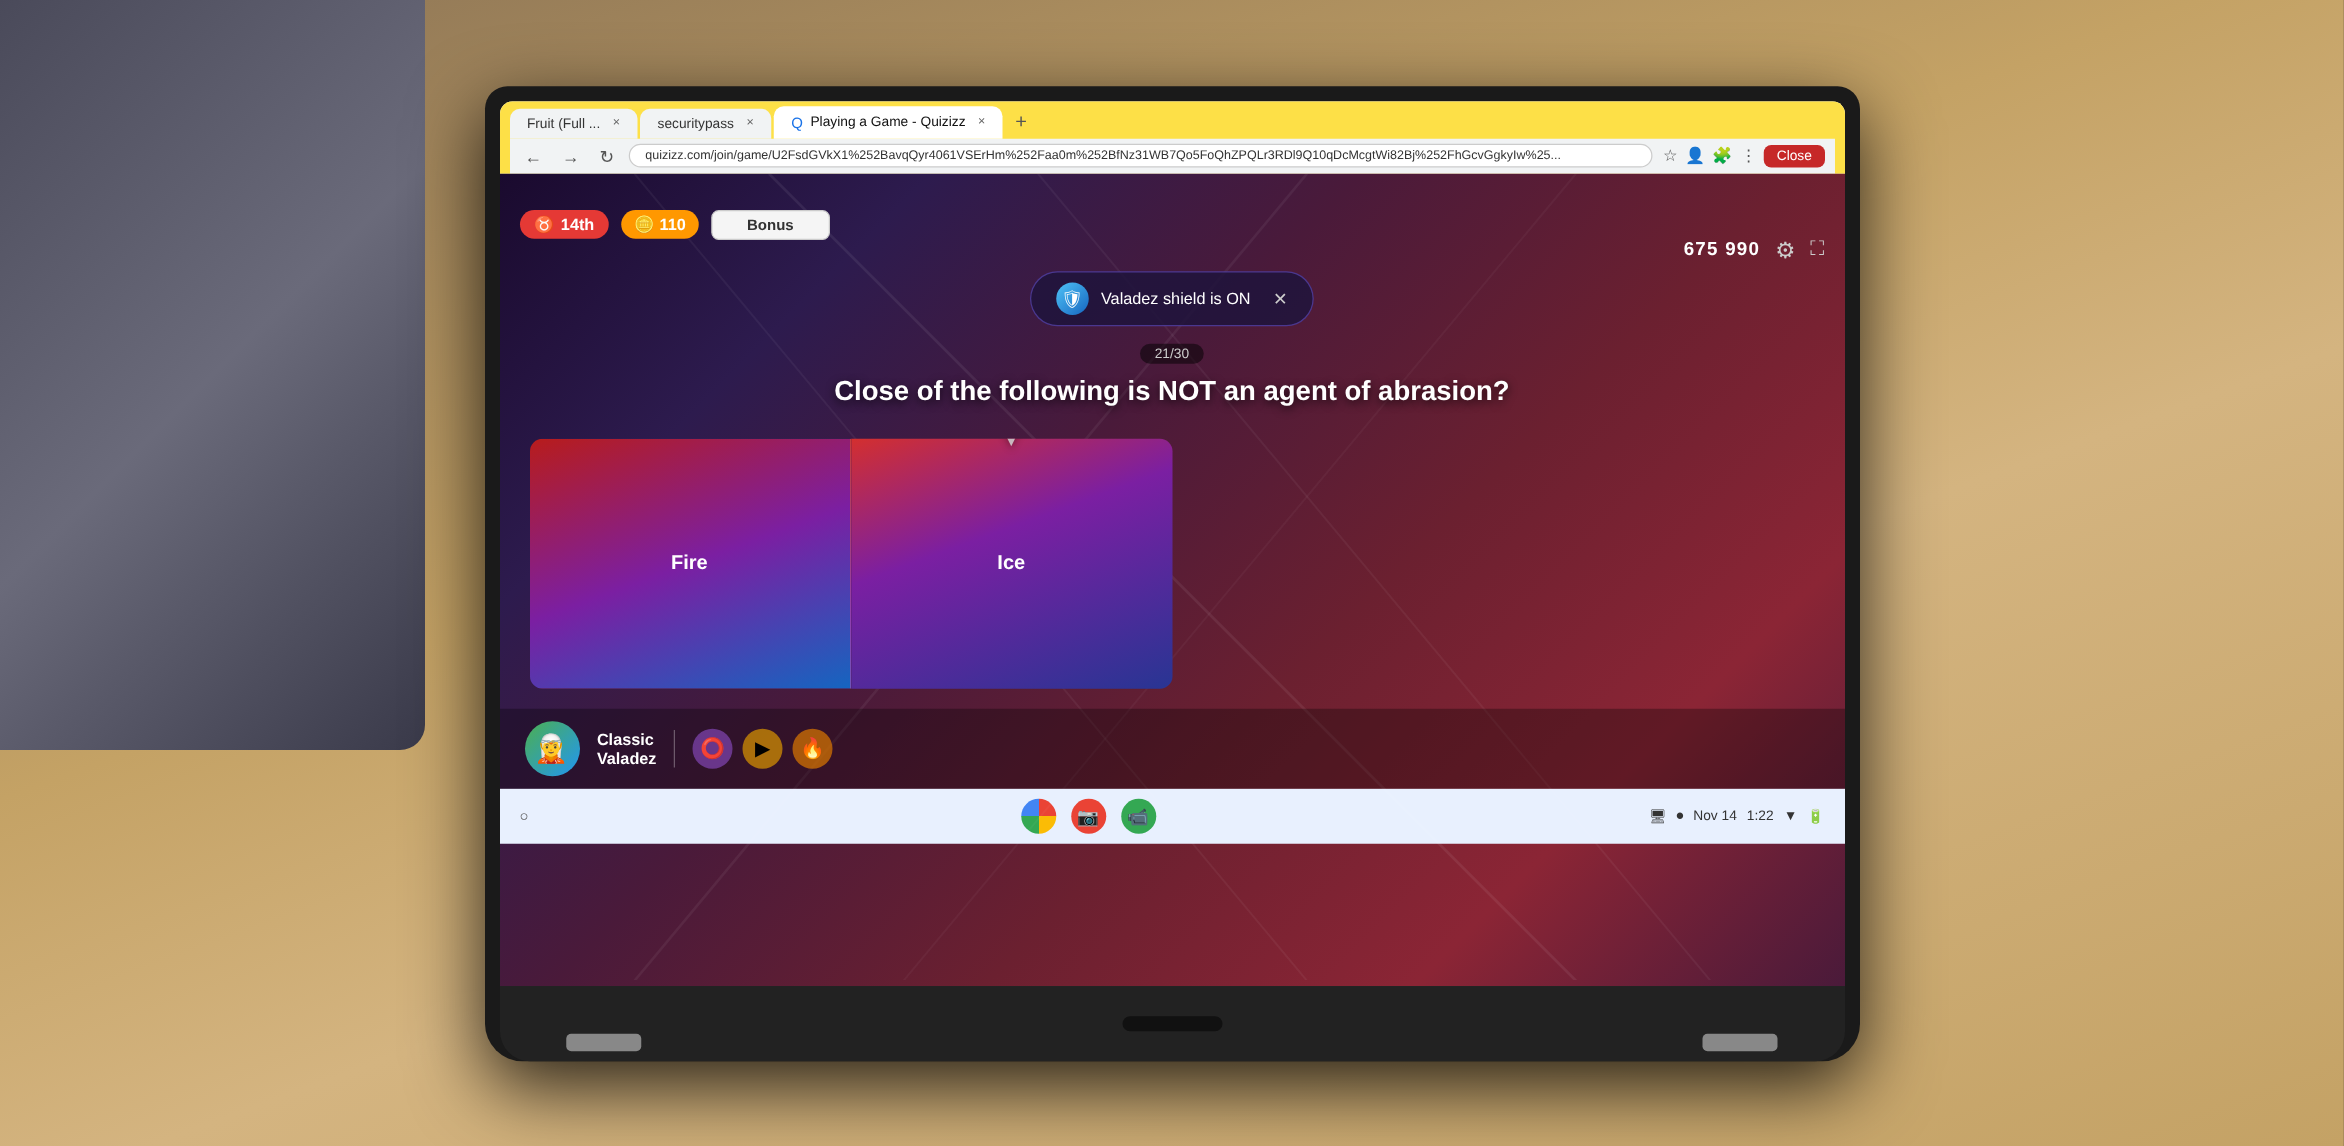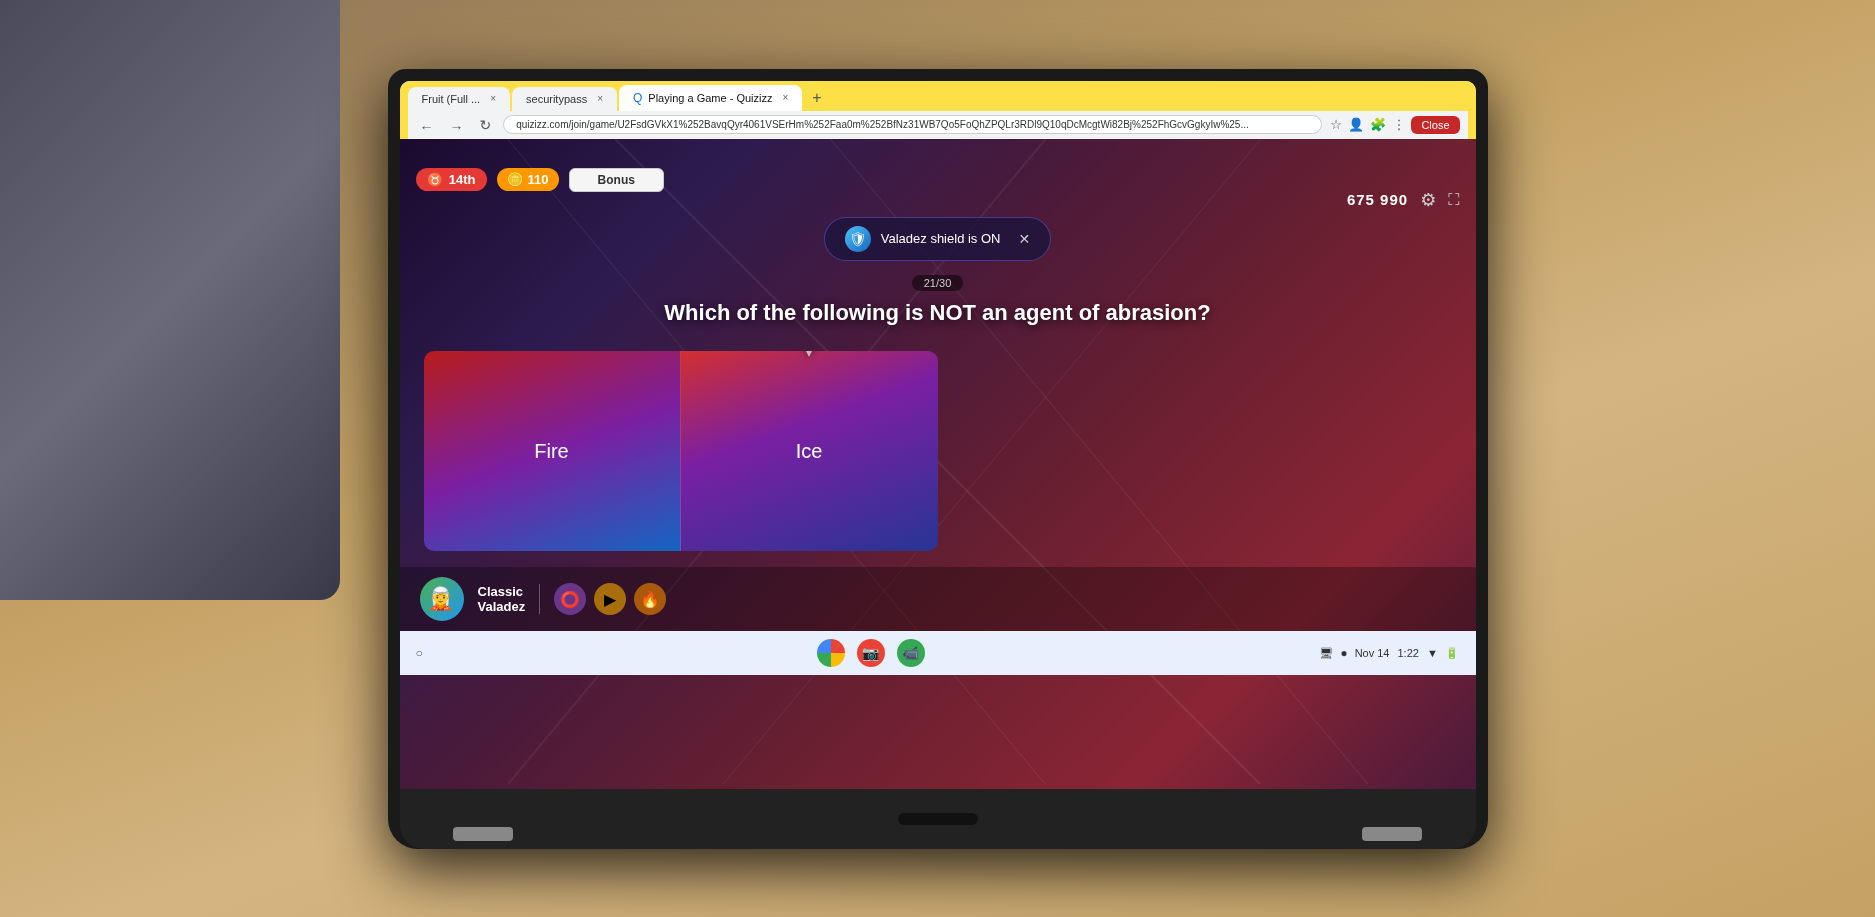--- a/index.html
+++ b/index.html
@@ -317,22 +317,22 @@
       gap: 0;
       margin: 16px 24px;
       flex: 1;
       max-height: 200px;
     }
 
     .answer-btn {
       background: linear-gradient(160deg, #c62828 0%, #6a1b9a 50%, #1565c0 100%);
       border: none;
       color: #fff;
-      font-size: 20px;
-      font-weight: 400;
+      font-size: 16px;
+      font-weight: 700;
       cursor: pointer;
       border-right: 1px solid rgba(255,255,255,0.15);
       display: flex;
       align-items: center;
       justify-content: center;
       min-height: 160px;
       position: relative;
       overflow: hidden;
     }
 
@@ -537,21 +537,21 @@
         </div>
 
         <div class="shield-notification">
           <div class="shield-icon">🛡</div>
           <span>Valadez shield is ON</span>
           <span class="shield-close">✕</span>
         </div>
 
         <div class="question-section">
           <div class="question-counter">21/30</div>
-          <div class="question-text">Which of the following is NOT an agent of abrasion?</div>
+          <div class="question-text">Close of the following is NOT an agent of abrasion?</div>
         </div>
 
         <div class="answers-grid">
 
           <button class="answer-btn" style="background: linear-gradient(160deg, #b71c1c 0%, #7b1fa2 50%, #1565c0 100%);">
             <span>Fire</span>
           </button>
 
 
           <button class="answer-btn" style="background: linear-gradient(160deg, #d32f2f 0%, #7b1fa2 40%, #283593 100%); position:relative;">

